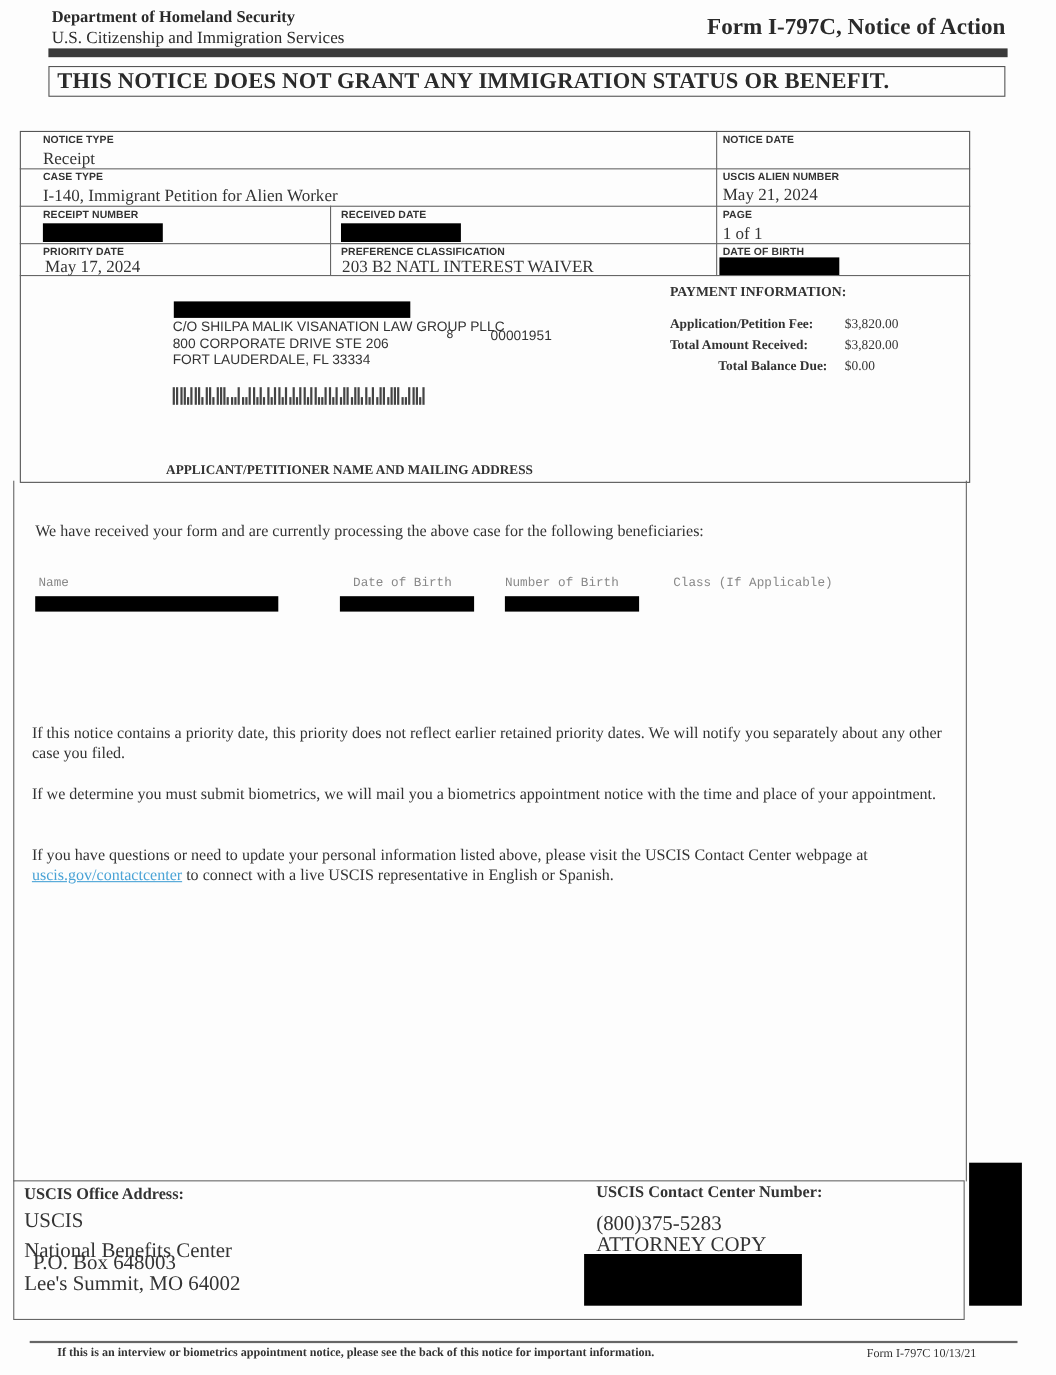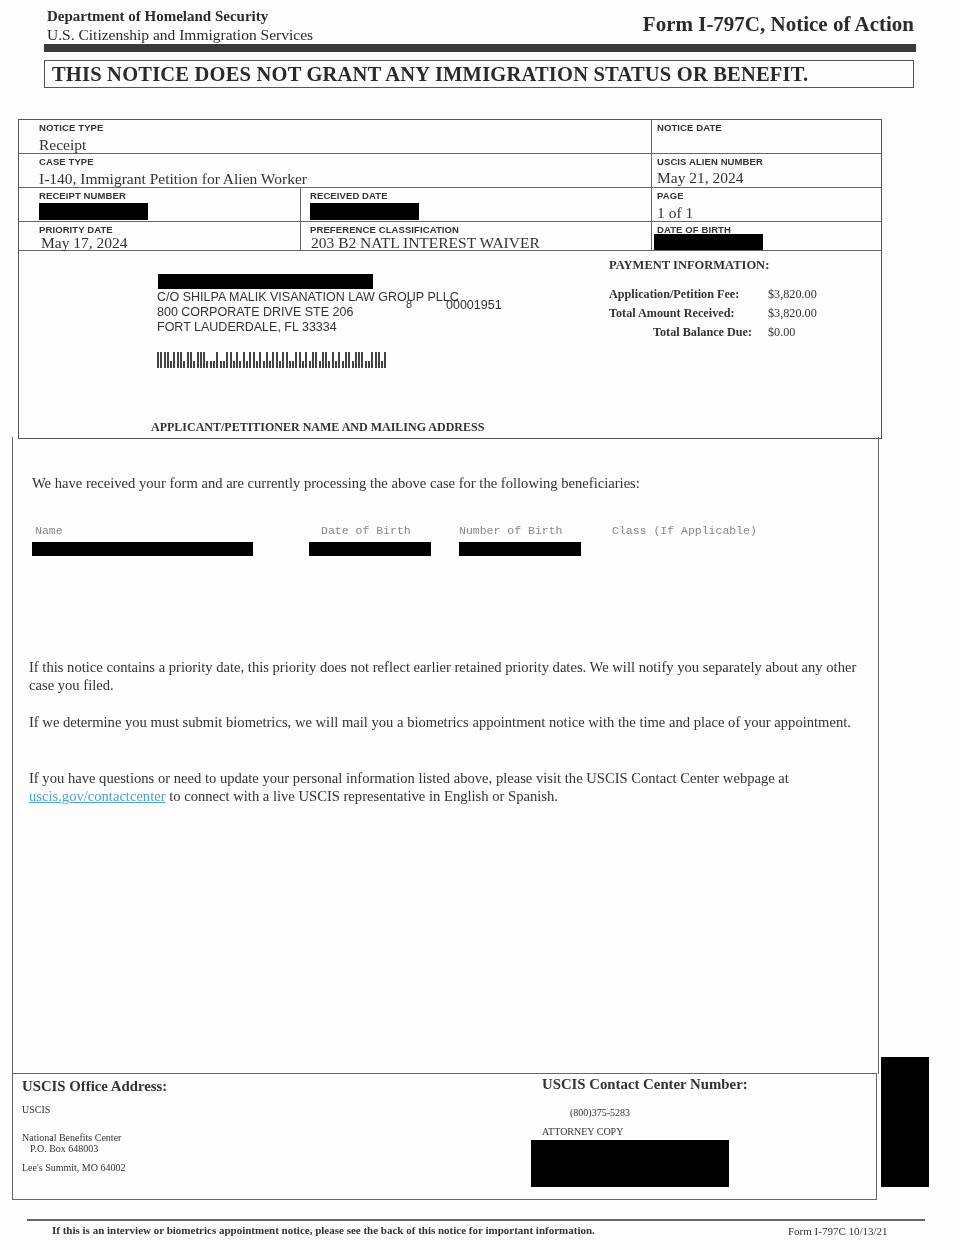--- a/index.html
+++ b/index.html
@@ -51,21 +51,21 @@
   .para { position:absolute; left:29px; width:850px; font-size:14.6px; line-height:18px; color:#333; }
   .link { color:#4aa3d6; text-decoration:underline; }
   .col-hdr { position:absolute; top:524px; font-size:11.5px; color:#888; }
 
   
   #frame-bottom {
     left:12px; top:1073px; width:865px; height:127px;
     border:1.5px solid #666; box-sizing:border-box;
   }
   .foot-h { position:absolute; font-size:14.8px; font-weight:bold; color:#333; }
-  .foot-t { position:absolute; font-size:10px; color:#333; line-height:19.5px; }
+  .foot-t { position:absolute; font-size:19px; color:#333; line-height:19.5px; }
 
   #footer-rule { left:27px; top:1219px; width:898px; height:2px; background:#666; }
   #footer-note { left:52px; top:1224px; font-size:11px; font-weight:bold; color:#333; }
   #footer-form { left:788px; top:1225px; font-size:11px; color:#333; }
 </style>
 </head>
 <body>
 
 <div class="abs" id="dept">Department of Homeland Security</div>
 <div class="abs" id="agency">U.S. Citizenship and Immigration Services</div>
@@ -236,21 +236,21 @@
 <div class="abs" id="frame-bottom"></div>
 <div>
   <div class="foot-h" style="left:22px;top:1078px;">USCIS Office Address:</div>
   <div class="foot-t" style="left:22px;top:1100px;">USCIS</div>
   <div class="foot-t" style="left:22px;top:1128px;">National Benefits Center</div>
   <div class="foot-t" style="left:30px;top:1139px;">P.O. Box 648003</div>
   <div class="foot-t" style="left:22px;top:1158px;">Lee's Summit, MO  64002</div>
 </div>
 <div>
   <div class="foot-h" style="left:542px;top:1076px;">USCIS Contact Center Number:</div>
-  <div class="foot-t" style="left:542px;top:1103px;margin-left:28px;">(800)375-5283</div>
+  <div class="foot-t" style="left:542px;top:1103px;">(800)375-5283</div>
   <div class="foot-t" style="left:542px;top:1122px;">ATTORNEY COPY</div>
   <div class="redact" style="left:531px;top:1140px;width:198px;height:47px;"></div>
 </div>
 <div class="redact" style="left:881px;top:1057px;width:48px;height:130px;"></div>
 
 <div class="abs" id="footer-rule"></div>
 <div class="abs" id="footer-note">If this is an interview or biometrics appointment notice, please see the back of this notice for important information.</div>
 <div class="abs" id="footer-form">Form I-797C   10/13/21</div>
 
 </body></html>

